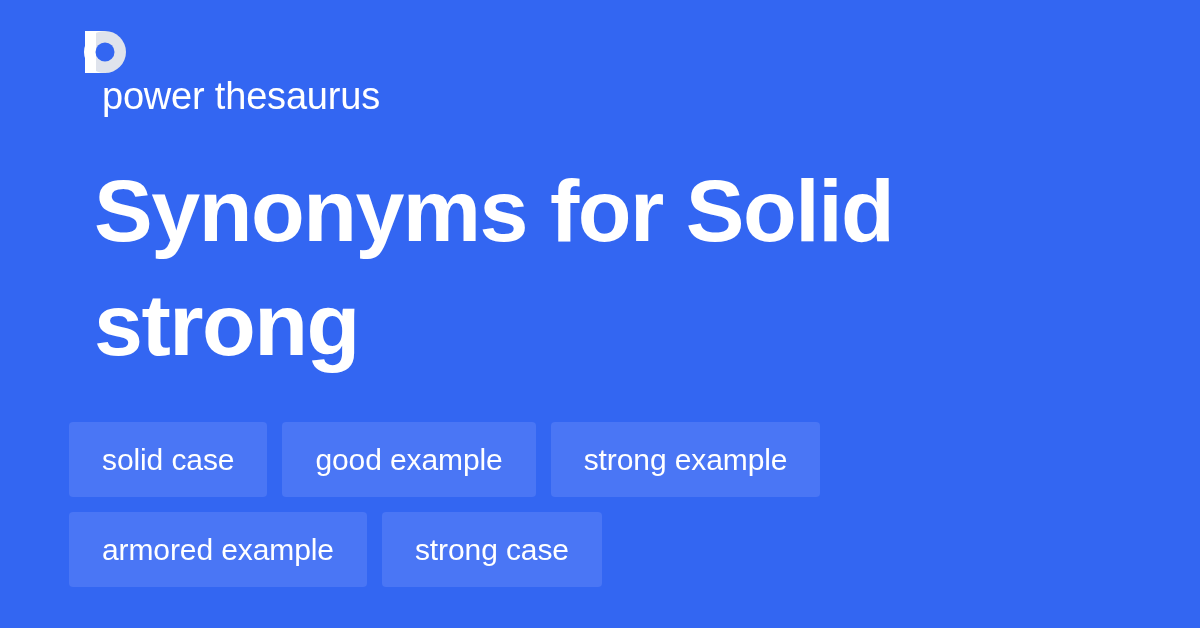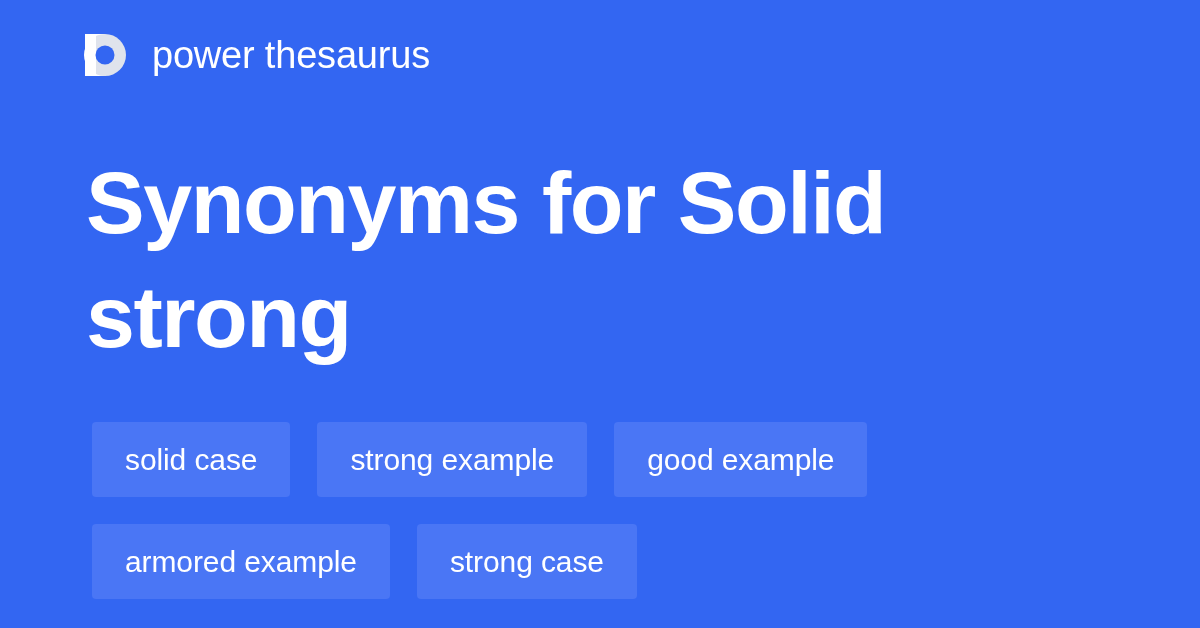--- a/index.html
+++ b/index.html
@@ -21,22 +21,23 @@
     background: #3366f2;
     box-sizing: border-box;
   }
 
   
   .brand {
     position: absolute;
     left: 80px;
     top: 27px;
     display: flex;
-    align-items: center;
+    align-items: flex-start;
     height: 56px;
+    flex-direction: column;
   }
 
   .brand-mark {
     width: 50px;
     height: 50px;
     flex: 0 0 50px;
     display: block;
   }
 
   .brand-text {
@@ -55,36 +56,36 @@
   .headline {
     position: absolute;
     left: 78px;
     top: 138px;
     width: 1040px;
     color: #ffffff;
     font-size: 88px;
     font-weight: 700;
     line-height: 114px;
     letter-spacing: -1.5px;
-    margin: 8px;
+    margin: 16px;
   }
   .headline .line {
     display: block;
     white-space: nowrap;
   }
 
   
   .chips {
     position: absolute;
-    left: 92px;
+    left: 69px;
     top: 422px;
     width: 1040px;
     display: flex;
     flex-wrap: wrap;
-    gap: 27px;
+    gap: 15px;
   }
 
   .chip {
     height: 75px;
     box-sizing: border-box;
     background: #4a76f5;
     border-radius: 4px;
     color: #ffffff;
     font-size: 30px;
     font-weight: 400;
@@ -114,19 +115,19 @@
     </div>
   </div>
 
   <h1 class="headline">
     <span class="line">Synonyms for Solid</span>
     <span class="line">strong</span>
   </h1>
 
   <div class="chips">
     <div class="chip">solid case</div>
+    <div class="chip">good example</div>
     <div class="chip">strong example</div>
-    <div class="chip">good example</div>
     <div class="chip">armored example</div>
     <div class="chip">strong case</div>
   </div>
 
 </div>
 
 </body></html>

